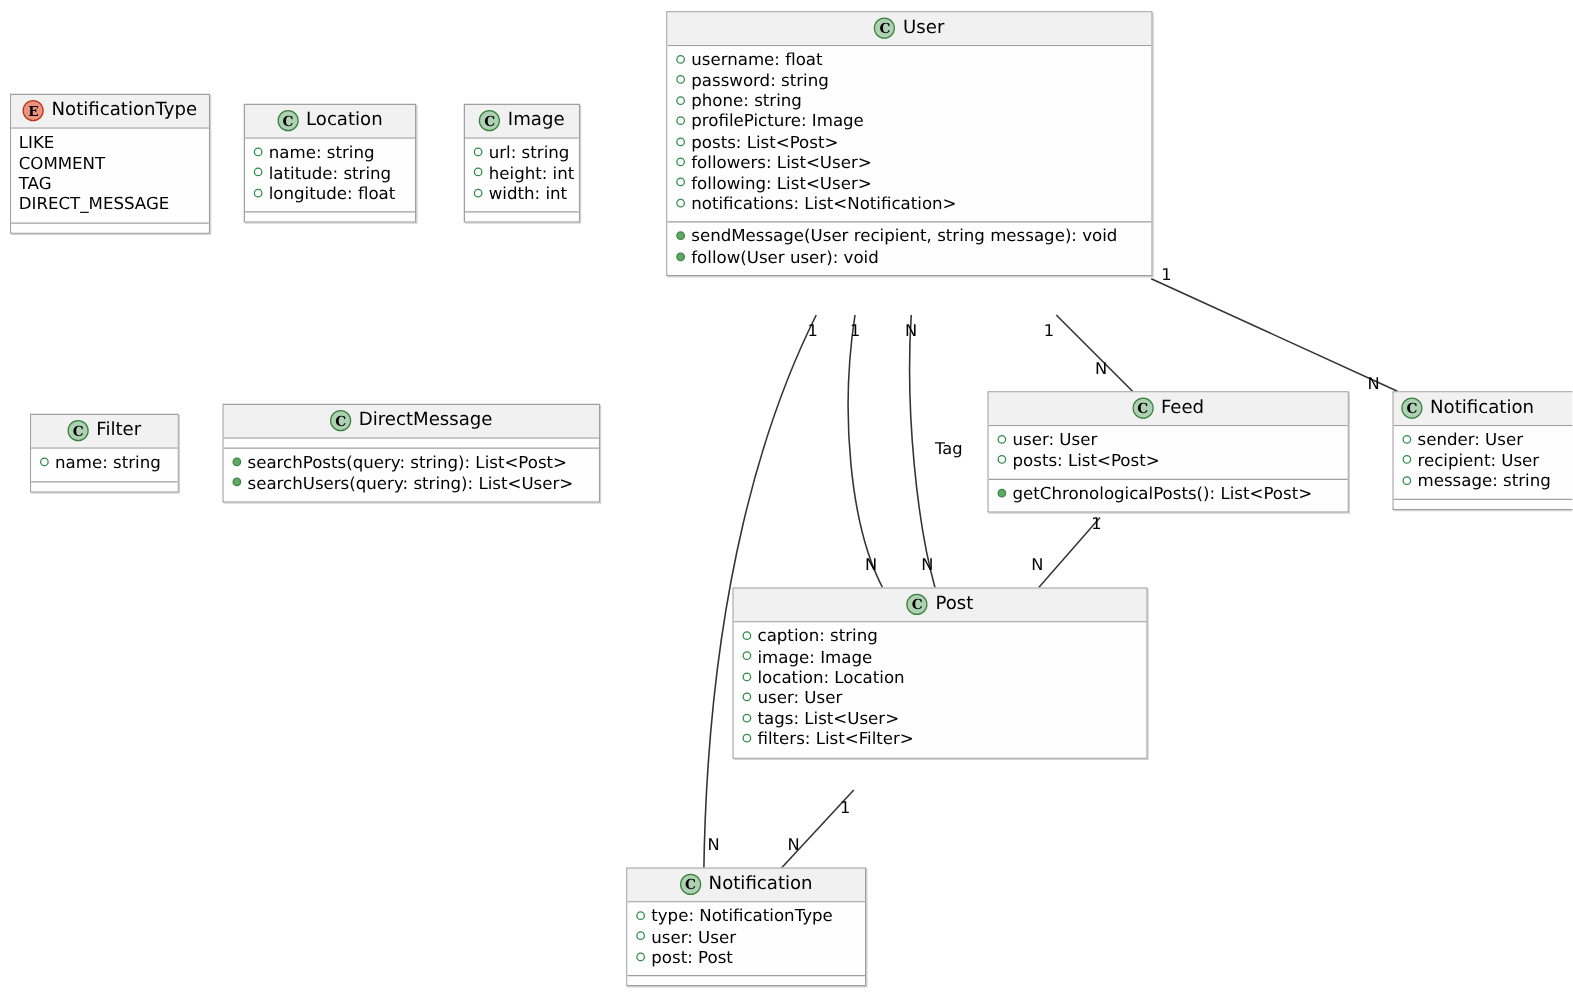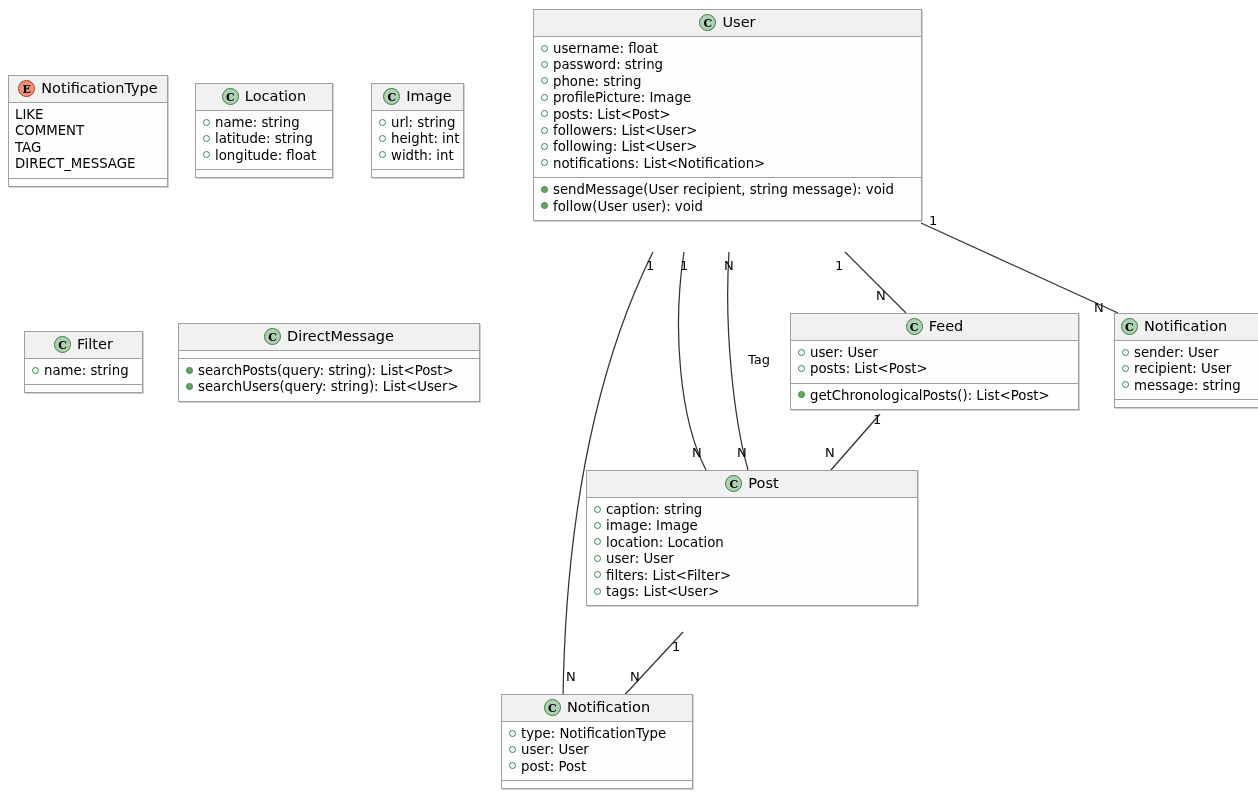--- a/index.html
+++ b/index.html
@@ -257,22 +257,22 @@
 
   <div class="uml-box" style="left:586px; top:470px; width:332px;">
     <div class="uml-header">
       <span class="stereo stereo-c"><span>C</span></span><span class="uml-title">Post</span>
     </div>
     <div class="uml-section">
       <div class="uml-row"><span class="vis vis-pub-field"></span><span>caption: string</span></div>
       <div class="uml-row"><span class="vis vis-pub-field"></span><span>image: Image</span></div>
       <div class="uml-row"><span class="vis vis-pub-field"></span><span>location: Location</span></div>
       <div class="uml-row"><span class="vis vis-pub-field"></span><span>user: User</span></div>
+      <div class="uml-row"><span class="vis vis-pub-field"></span><span>tags: List&lt;User&gt;</span></div>
       <div class="uml-row"><span class="vis vis-pub-field"></span><span>filters: List&lt;Filter&gt;</span></div>
-      <div class="uml-row"><span class="vis vis-pub-field"></span><span>tags: List&lt;User&gt;</span></div>
     </div>
   </div>
 
   <div class="uml-box" style="left:501px; top:694px; width:192px;">
     <div class="uml-header">
       <span class="stereo stereo-c"><span>C</span></span><span class="uml-title">Notification</span>
     </div>
     <div class="uml-section">
       <div class="uml-row"><span class="vis vis-pub-field"></span><span>type: NotificationType</span></div>
       <div class="uml-row"><span class="vis vis-pub-field"></span><span>user: User</span></div>

